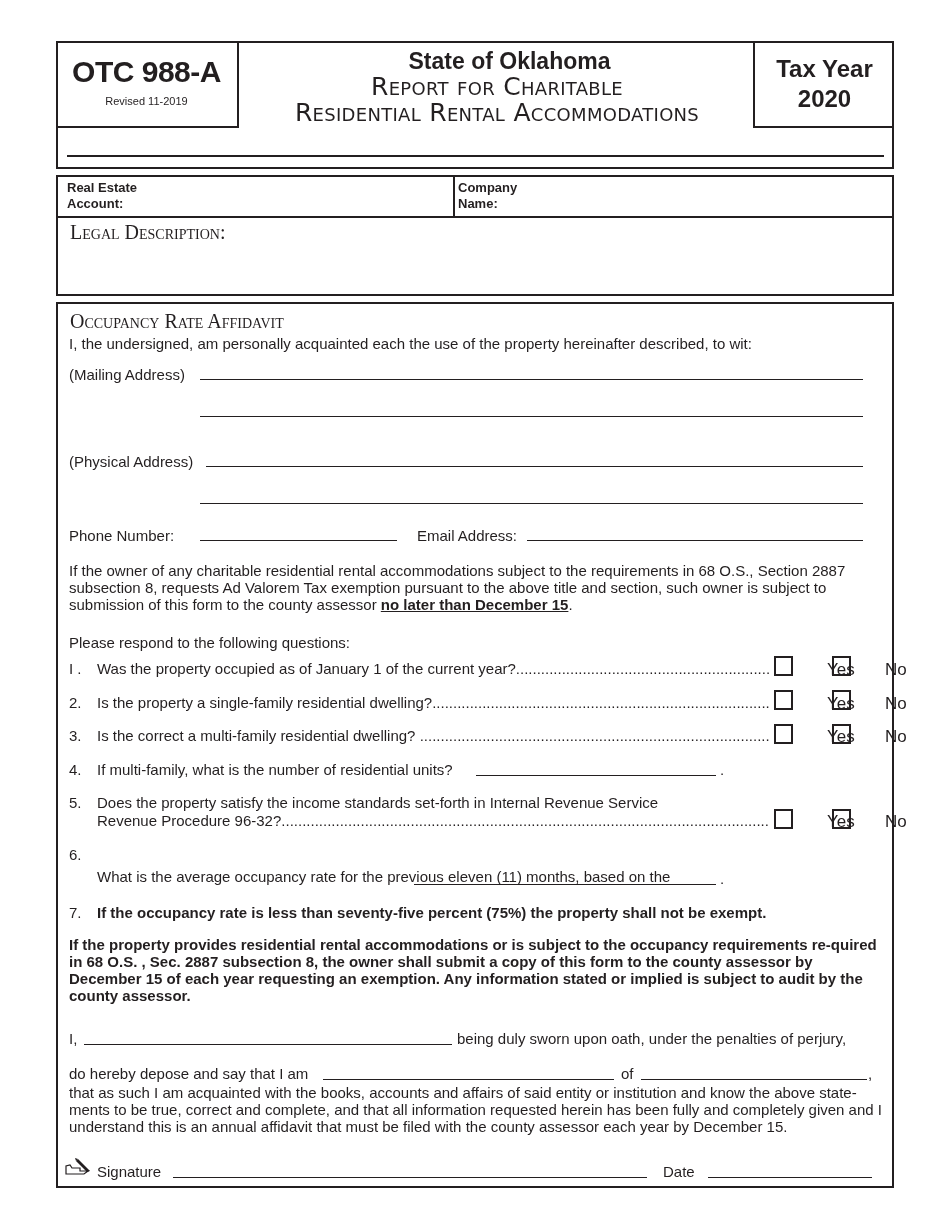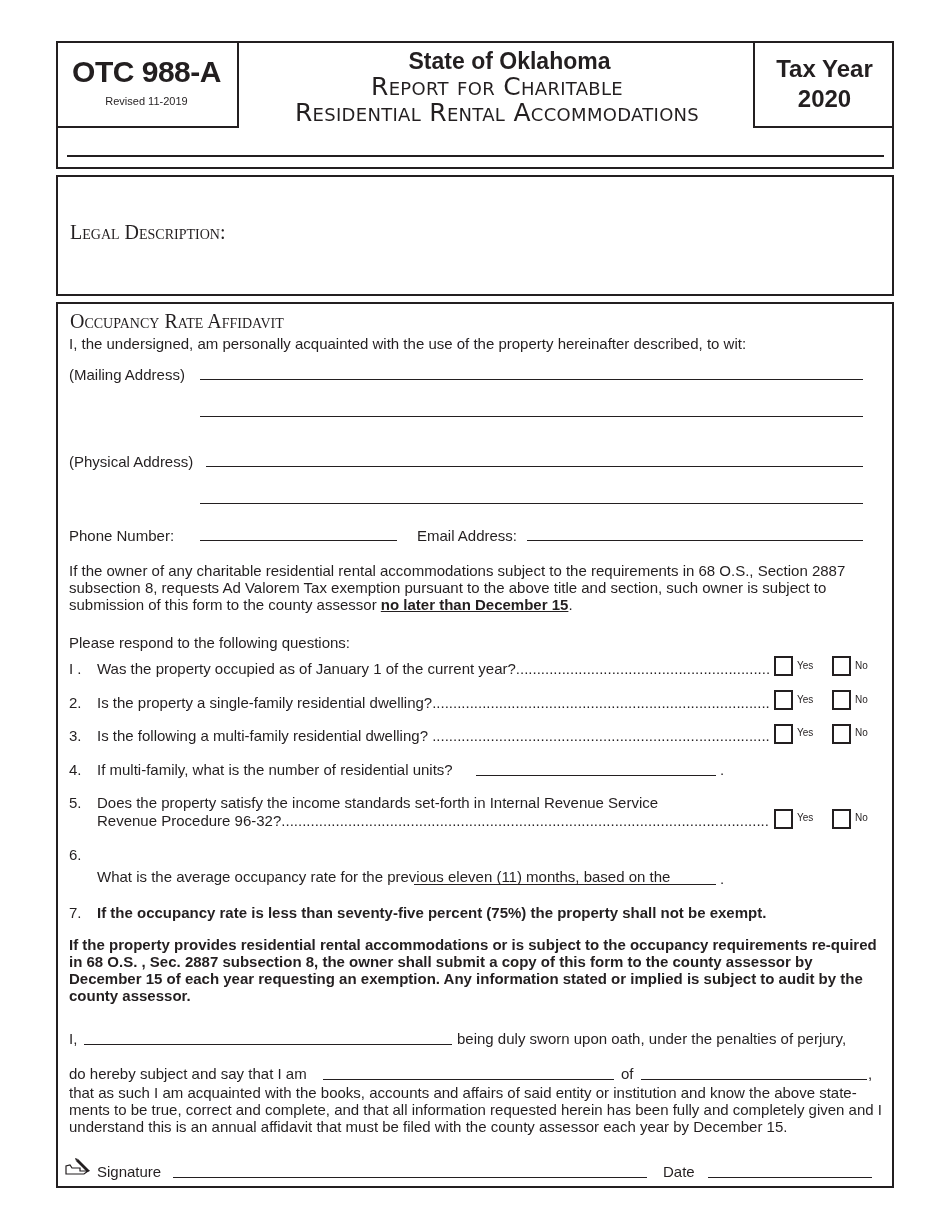--- a/index.html
+++ b/index.html
@@ -27,21 +27,21 @@
     #acct .c2 { left: 397px; width: 437px; padding-left: 3px; }
     #legal { position:absolute; left: 12px; top: 44px; font-size: 20px; }
     #school { position:absolute; left: 731px; top: 39px; width: 103px; height: 78px; border-left: 2px solid #231f20; text-align:center; font-size:16px; line-height:21px; padding-top:2px; box-sizing:border-box; }
 
     
     #main { left: 56px; top: 302px; width: 838px; height: 886px; }
     .txt { position:absolute; font-size:15px; line-height:17px; }
     .uline { position:absolute; border-top: 1px solid #231f20; height:0; }
     .hdrsec { position:absolute; left: 12px; top: 6px; font-size: 20px; }
     .cb { position:absolute; width: 19px; height: 20px; border: 2px solid #231f20; box-sizing: border-box; }
-    .lbl { position:absolute; font-size:10px; }
+    .lbl { position:absolute; font-size:17px;margin-left:30px; }
     .dots { position:absolute; font-size:15px; white-space: nowrap; overflow:hidden; }
     .bold { font-weight: bold; }
     u { text-decoration: underline; }
   </style>
 </head>
 <body>
 
 <div class="box" id="hdr"></div>
 <div id="formid">
   <div class="num">OTC 988-A</div>
@@ -52,26 +52,36 @@
   <div class="t2">Report for Charitable</div>
   <div class="t2">Residential Rental Accommodations</div>
 </div>
 <div id="taxyear">
   <div>Tax Year</div>
   <div>2020</div>
 </div>
 <div class="abs" id="hdrline"></div>
 
 <div class="box" id="acct">
+  <div class="row1">
+    <div class="cell c1">
+      <div>Real Estate</div>
+      <div>Account:</div>
+    </div>
+    <div class="cell c2">
+      <div>Company</div>
+      <div>Name:</div>
+    </div>
+  </div>
   <div id="legal" class="smallcaps">Legal Description:</div>
 </div>
 
 <div class="box" id="main">
   <div class="hdrsec smallcaps">Occupancy Rate Affidavit</div>
-  <div class="txt" style="left:11px; top:31px;">I, the undersigned, am personally acquainted with the use of the property hereinafter described, to wit:</div>
+  <div class="txt" style="left:11px; top:31px;">I, the undersigned, am personally acquainted each the use of the property hereinafter described, to wit:</div>
 
   <div class="txt" style="left:11px; top:62px;">(Mailing Address)</div>
   <div class="uline" style="left:142px; top:75px; width:663px;"></div>
   <div class="uline" style="left:142px; top:112px; width:663px;"></div>
 
   <div class="txt" style="left:11px; top:149px;text-align:right;">(Physical Address)</div>
   <div class="uline" style="left:148px; top:162px; width:657px;"></div>
   <div class="uline" style="left:142px; top:199px; width:663px;"></div>
 
   <div class="txt" style="left:11px; top:223px;">Phone Number:</div>
@@ -91,21 +101,21 @@
   <div class="lbl" style="left:797px; top:356px;">No</div>
 
   <div class="txt" style="left:11px; top:390px;">2.</div>
   <div class="dots" style="left:39px; top:390px; width:672px;"><span>Is the property a single-family residential dwelling?</span>.......................................................................................................................</div>
   <div class="cb" style="left:716px; top:386px;"></div>
   <div class="lbl" style="left:739px; top:390px;">Yes</div>
   <div class="cb" style="left:774px; top:386px;"></div>
   <div class="lbl" style="left:797px; top:390px;">No</div>
 
   <div class="txt" style="left:11px; top:423px;">3.</div>
-  <div class="dots" style="left:39px; top:423px; width:672px;"><span>Is the following a multi-family residential dwelling? </span>.......................................................................................................................</div>
+  <div class="dots" style="left:39px; top:423px; width:672px;"><span>Is the correct a multi-family residential dwelling? </span>.......................................................................................................................</div>
   <div class="cb" style="left:716px; top:420px;"></div>
   <div class="lbl" style="left:739px; top:423px;">Yes</div>
   <div class="cb" style="left:774px; top:420px;"></div>
   <div class="lbl" style="left:797px; top:423px;">No</div>
 
   <div class="txt" style="left:11px; top:457px;">4.</div>
   <div class="txt" style="left:39px; top:457px;">If multi-family, what is the number of residential units?</div>
   <div class="uline" style="left:418px; top:471px; width:240px;"></div>
   <div class="txt" style="left:662px; top:457px;">.</div>
 
@@ -124,21 +134,21 @@
 
   <div class="txt" style="left:11px; top:600px;">7.</div>
   <div class="txt bold" style="left:39px; top:600px;">If the occupancy rate is less than seventy-five percent (75%) the property shall not be exempt.</div>
 
   <div class="txt bold" style="left:11px; top:632px; width:820px;">If the property provides residential rental accommodations or is subject to the occupancy requirements re-quired in 68 O.S. , Sec. 2887 subsection 8, the owner shall submit a copy of this form to the county assessor by December 15 of each year requesting an exemption. Any information stated or implied is subject to audit by the county assessor.</div>
 
   <div class="txt" style="left:11px; top:726px;">I,</div>
   <div class="uline" style="left:26px; top:740px; width:368px;"></div>
   <div class="txt" style="left:399px; top:726px;">being duly sworn upon oath, under the penalties of perjury,</div>
 
-  <div class="txt" style="left:11px; top:761px;">do hereby subject and say that I am</div>
+  <div class="txt" style="left:11px; top:761px;">do hereby depose and say that I am</div>
   <div class="uline" style="left:265px; top:775px; width:291px;"></div>
   <div class="txt" style="left:563px; top:761px;">of</div>
   <div class="uline" style="left:583px; top:775px; width:226px;"></div>
   <div class="txt" style="left:810px; top:761px;">,</div>
 
   <div class="txt" style="left:11px; top:780px; width:820px;">that as such I am acquainted with the books, accounts and affairs of said entity or institution and know the above state-ments to be true, correct and complete, and that all information requested herein has been fully and completely given and I understand this is an annual affidavit that must be filed with the county assessor each year by December 15.</div>
 
   <div class="abs" style="left:6px; top:852px; width:30px; height:20px;">
     <svg width="30" height="20" viewBox="0 0 30 20">
       <path d="M2 10 L2 18 L20 18 L24 15 L16 15 L16 12 L8 12 L6 9 Z" fill="none" stroke="#231f20" stroke-width="1.2"></path>

